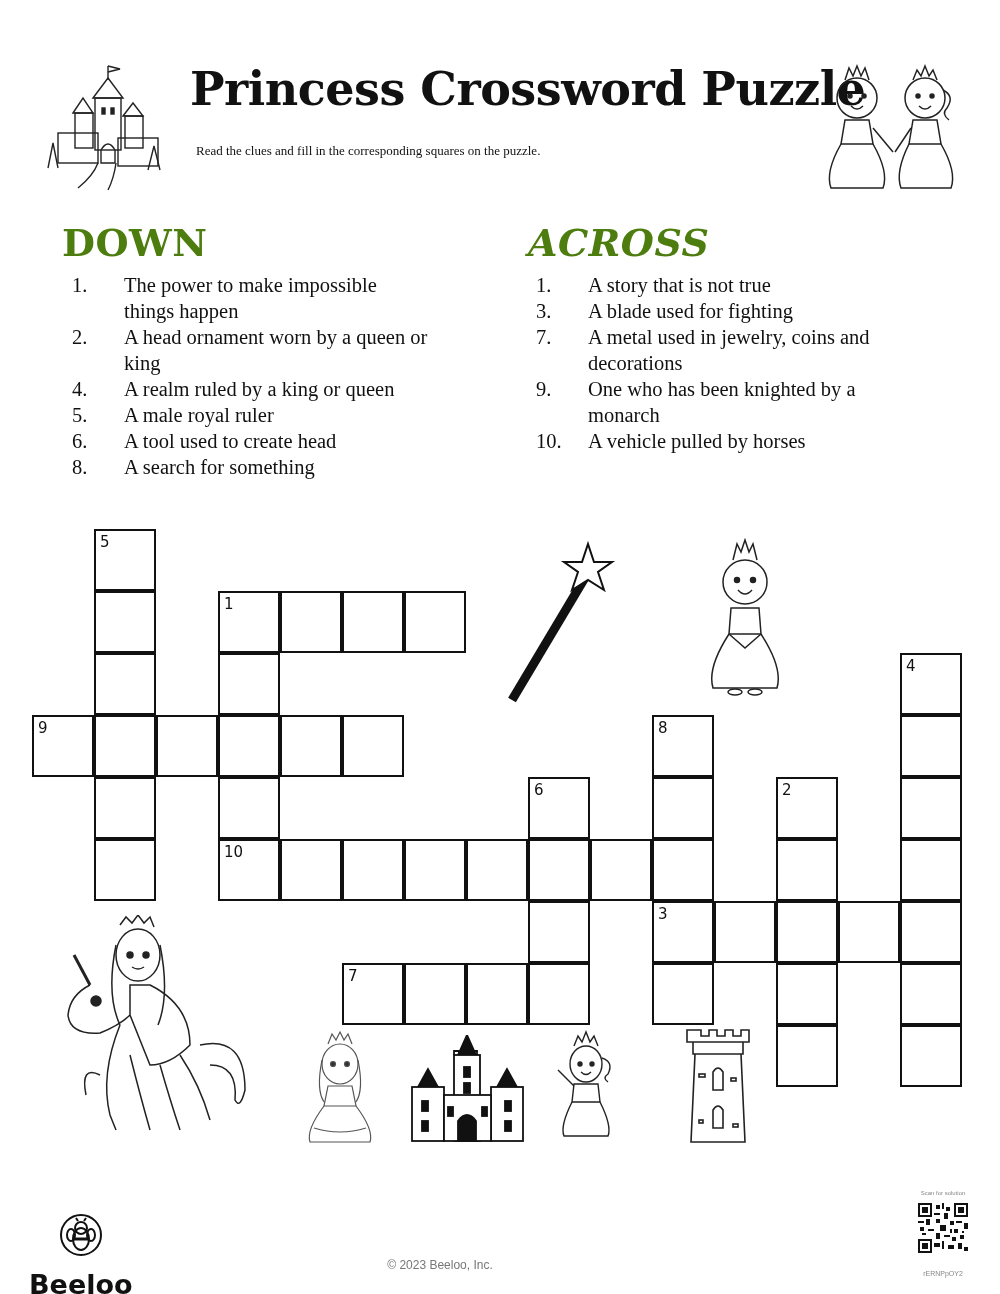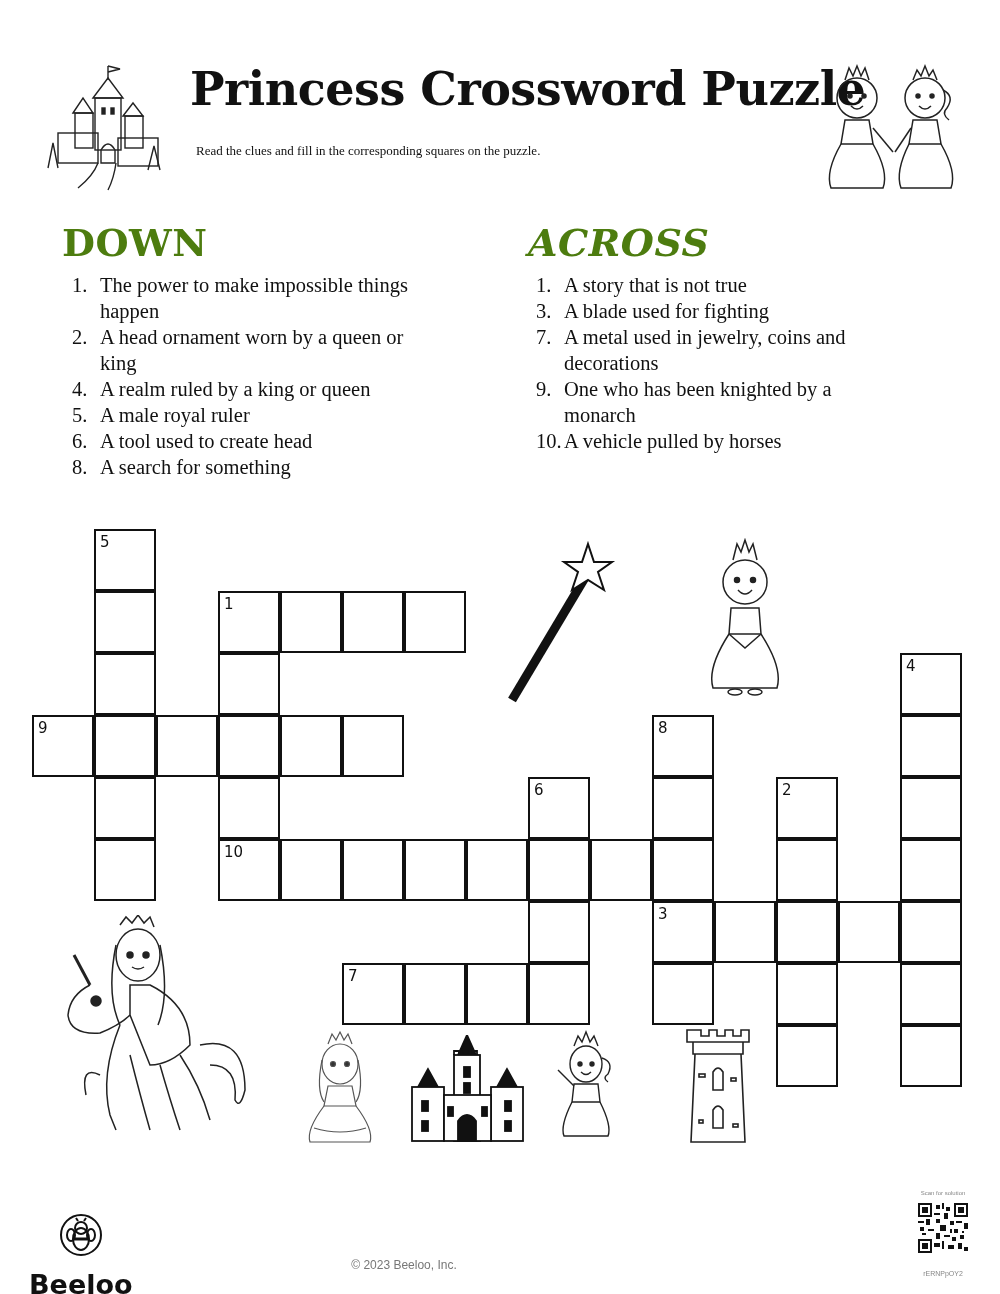--- a/index.html
+++ b/index.html
@@ -4,25 +4,25 @@
 <style>
   html, body { margin: 0; padding: 0; background: #ffffff; }
   body { width: 1000px; height: 1294px; position: relative; overflow: hidden; font-family: "DejaVu Serif", serif; color: #111; }
   .abs { position: absolute; }
   .title { left: 190px; top: 62px; width: 620px; font-family: "DejaVu Serif", serif; font-size: 46px; font-weight: bold; letter-spacing: -0.5px; color: #111; white-space: nowrap; }
   .subtitle { left: 196px; top: 143px; font-size: 13px; color: #111; white-space: nowrap; font-family: "Liberation Serif", serif; }
   .section-head { font-family: "DejaVu Serif", serif; font-size: 38px; font-weight: bold; color: #4d7c0f; letter-spacing: 0.5px; }
   .clue-list { list-style: none; margin: 0; padding: 0; font-family: "Liberation Serif", serif; font-size: 20.5px; line-height: 26px; color: #111; }
   .clue-list li { display: flex; }
   .clue-list .num { width: 28px; flex: 0 0 28px; text-align: left; }
-  .clue-list .txt { flex: 1; }
+  .clue-list .txt { flex: 1; margin-left: 24px; }
   .grid { left: 0; top: 0; width: 1000px; height: 1294px; pointer-events: none; }
   .cell { position: absolute; width: 62px; height: 62px; box-sizing: border-box; border: 2.5px solid #111; background: #fff; pointer-events: auto; }
   .cell .cnum { position: absolute; left: 4px; top: 2px; font-family: "DejaVu Sans", sans-serif; font-size: 15px; color: #111; }
-  .footer-copy { left: 0; width: 808px; top: 1258px; text-align: center; font-family: "Liberation Sans", sans-serif; font-size: 12px; color: #777; }
+  .footer-copy { left: 0; width: 808px; top: 1258px; text-align: center; font-family: "Liberation Sans", sans-serif; font-size: 12px; color: #777; padding-left: 36px; }
   .brand { left: 29px; top: 1213px; display: flex; align-items: center; gap: 8px; flex-direction: column; }
   .brand-name { font-family: "DejaVu Sans", sans-serif; font-weight: bold; font-size: 27px; color: #111; }
   .qr-label { left: 908px; top: 1190px; width: 70px; text-align: center; font-family: "Liberation Sans", sans-serif; font-size: 6px; color: #888; }
   .qr-code { left: 908px; top: 1270px; width: 70px; text-align: center; font-family: "Liberation Sans", sans-serif; font-size: 7px; color: #888; }
 </style>
 </head>
 <body>
 
 <div class="abs" style="left:38px;top:58px;width:130px;height:135px;">
   <svg width="130" height="135" viewBox="0 0 130 135" fill="none" stroke="#222" stroke-width="1.4">

